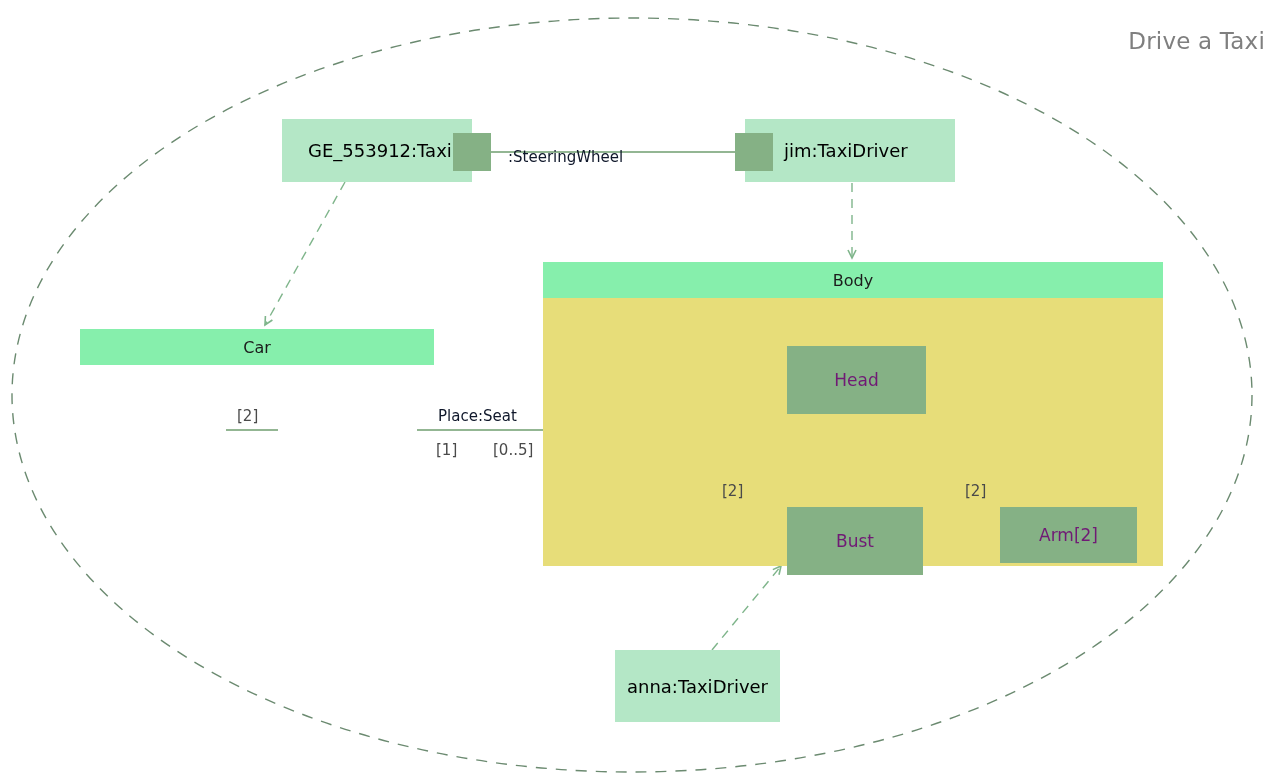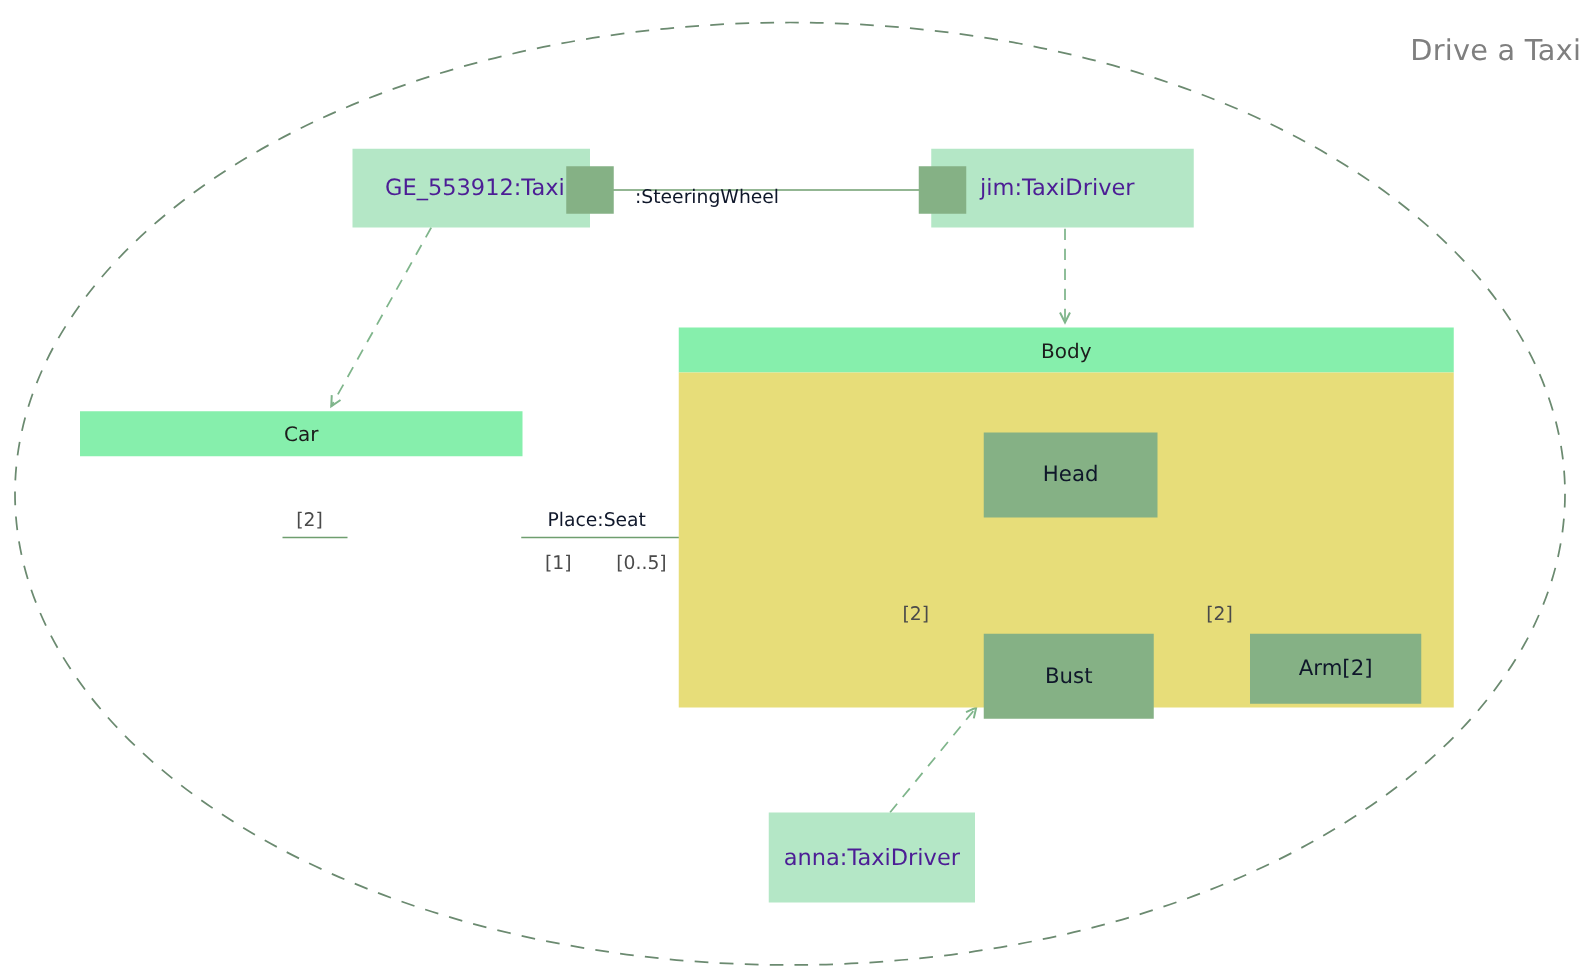--- a/index.html
+++ b/index.html
@@ -40,21 +40,21 @@
   
   .inst-box {
     position: absolute;
     background: #b4e7c6;
     display: flex;
     align-items: center;
     box-sizing: border-box;
   }
   .inst-label {
     font-size: 18px;
-    color: #4c1d95;
+    color: #000000;
     white-space: nowrap;
   }
 
   
   .port {
     position: absolute;
     background: #85b185;
   }
 
   
@@ -84,21 +84,21 @@
   .part-box {
     position: absolute;
     background: #85b185;
     display: flex;
     align-items: center;
     justify-content: center;
     box-sizing: border-box;
   }
   .part-label {
     font-size: 17px;
-    color: #0f172a;
+    color: #701a75;
     white-space: nowrap;
   }
 
   
   .edge-note {
     position: absolute;
     font-size: 15px;
     color: #4a4a4a;
     white-space: nowrap;
   }
@@ -150,21 +150,21 @@
   </div>
   <div class="port" style="left:453px; top:133px; width:38px; height:38px;"></div>
 
   <div class="inst-box" style="left:745px; top:119px; width:210px; height:63px; padding-left:39px;">
     <span class="inst-label">jim:TaxiDriver</span>
   </div>
   <div class="port" style="left:735px; top:133px; width:38px; height:38px;"></div>
 
   <div class="edge-note gray" style="left:508px; top:148px;">:SteeringWheel</div>
 
-  <div class="block" style="left:64px; top:329px; width:354px; height:171px;">
+  <div class="block" style="left:80px; top:329px; width:354px; height:171px;">
     <div class="block-header">
       <span class="block-header-label">Car</span>
     </div>
   </div>
 
   <div class="edge-note mult" style="left:237px; top:407px;">[2]</div>
 
   <div class="edge-note gray" style="left:438px; top:407px;">Place:Seat</div>
   <div class="edge-note mult" style="left:436px; top:441px;">[1]</div>
   <div class="edge-note mult" style="left:493px; top:441px;">[0..5]</div>

